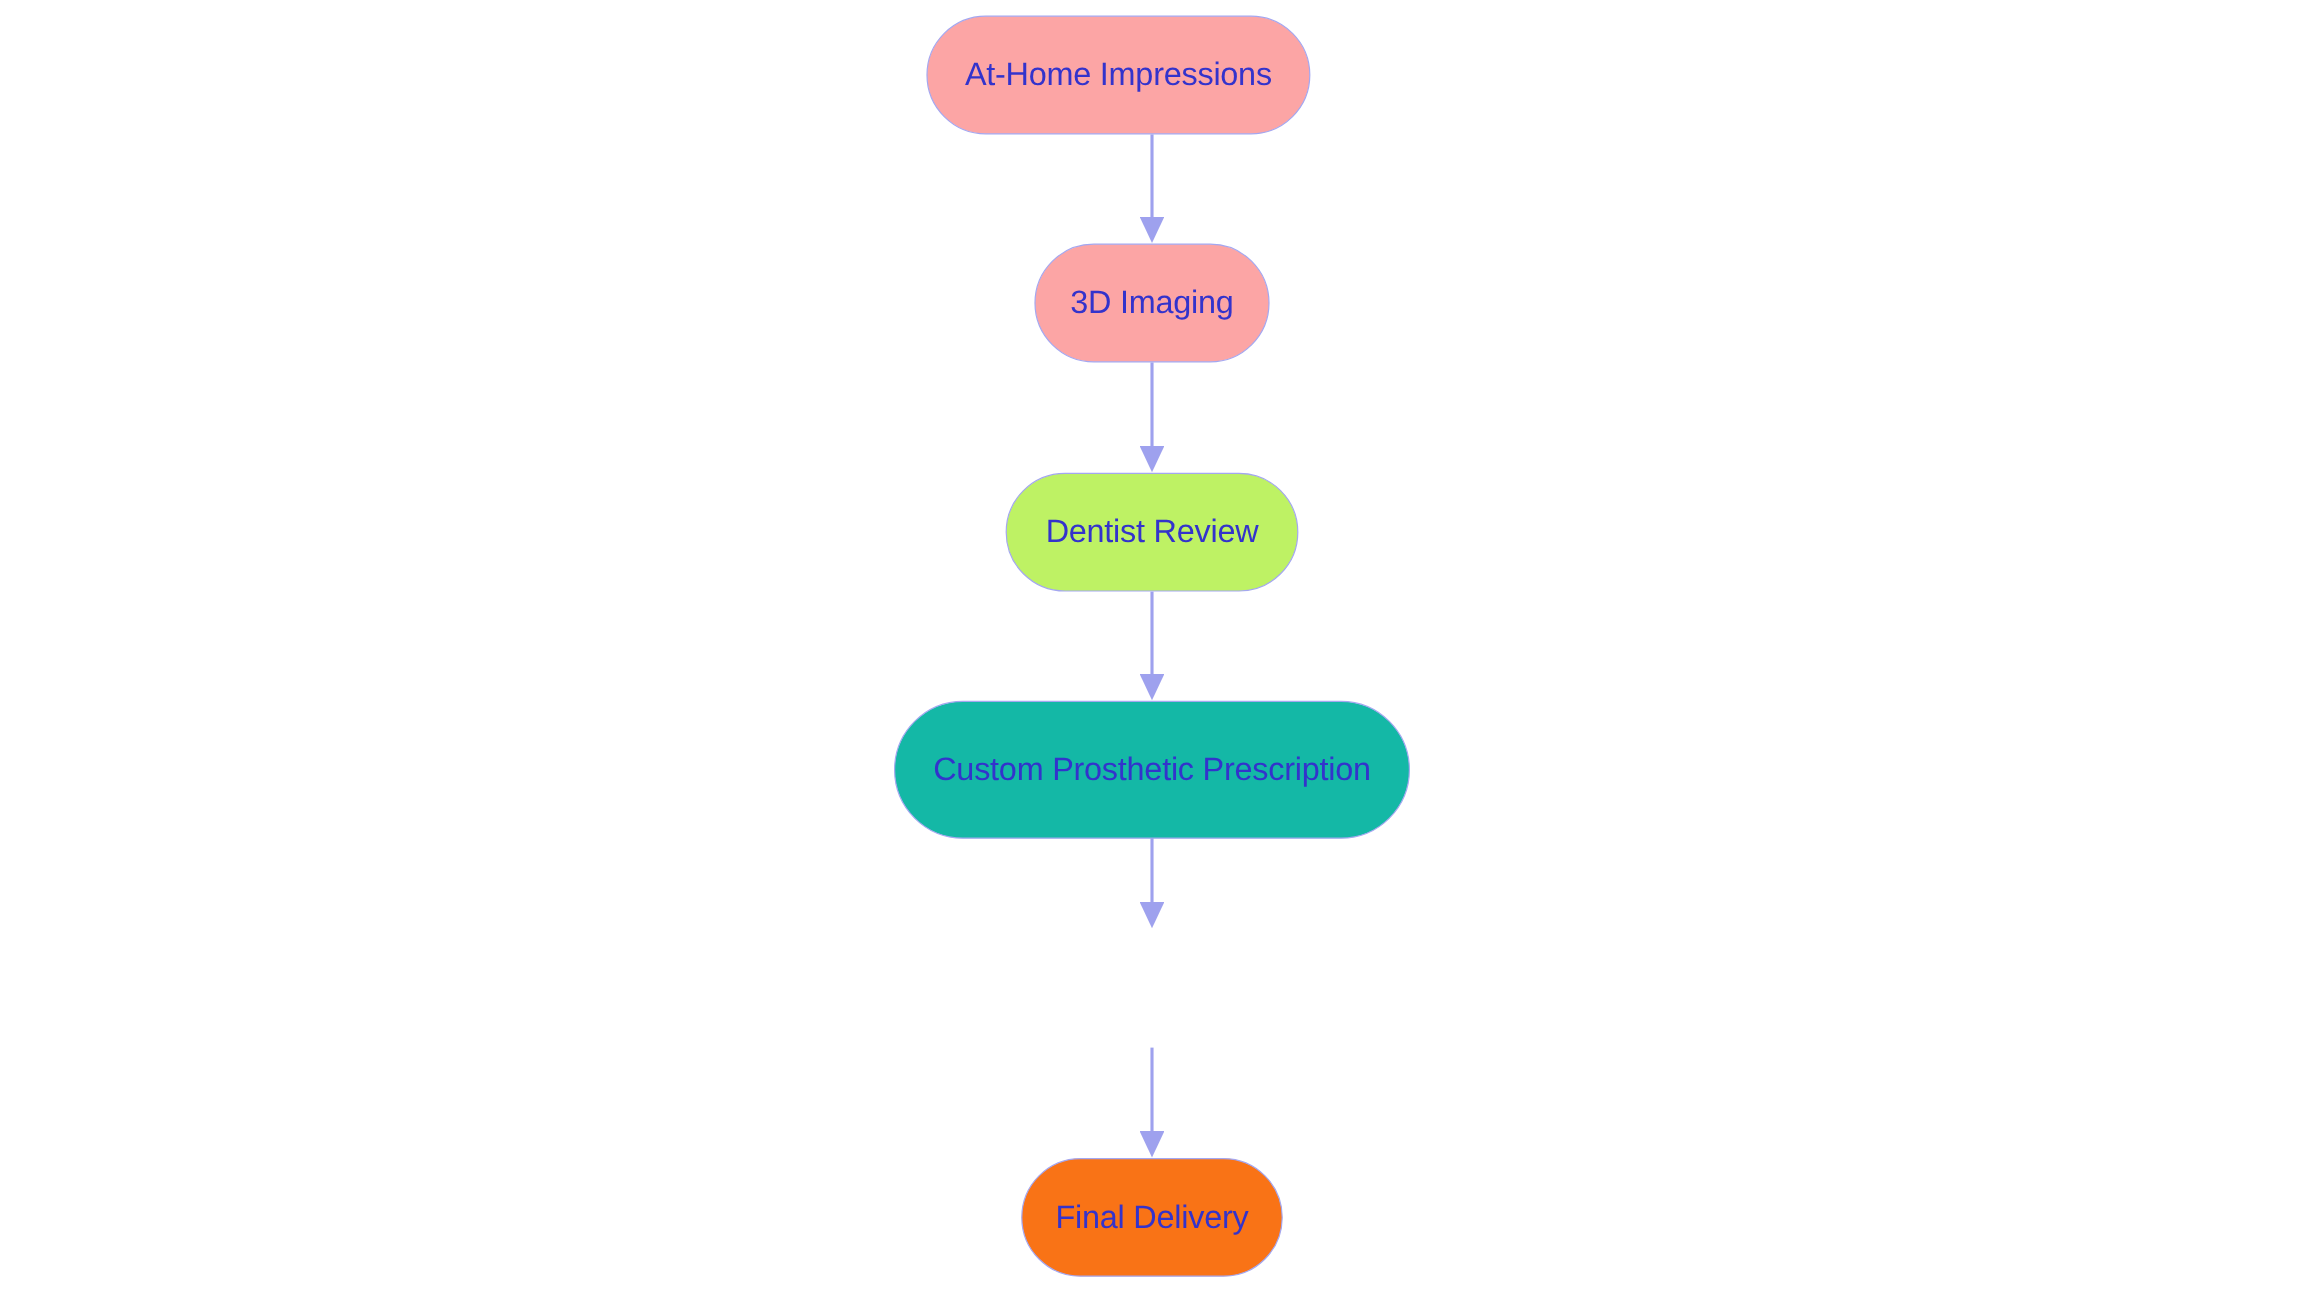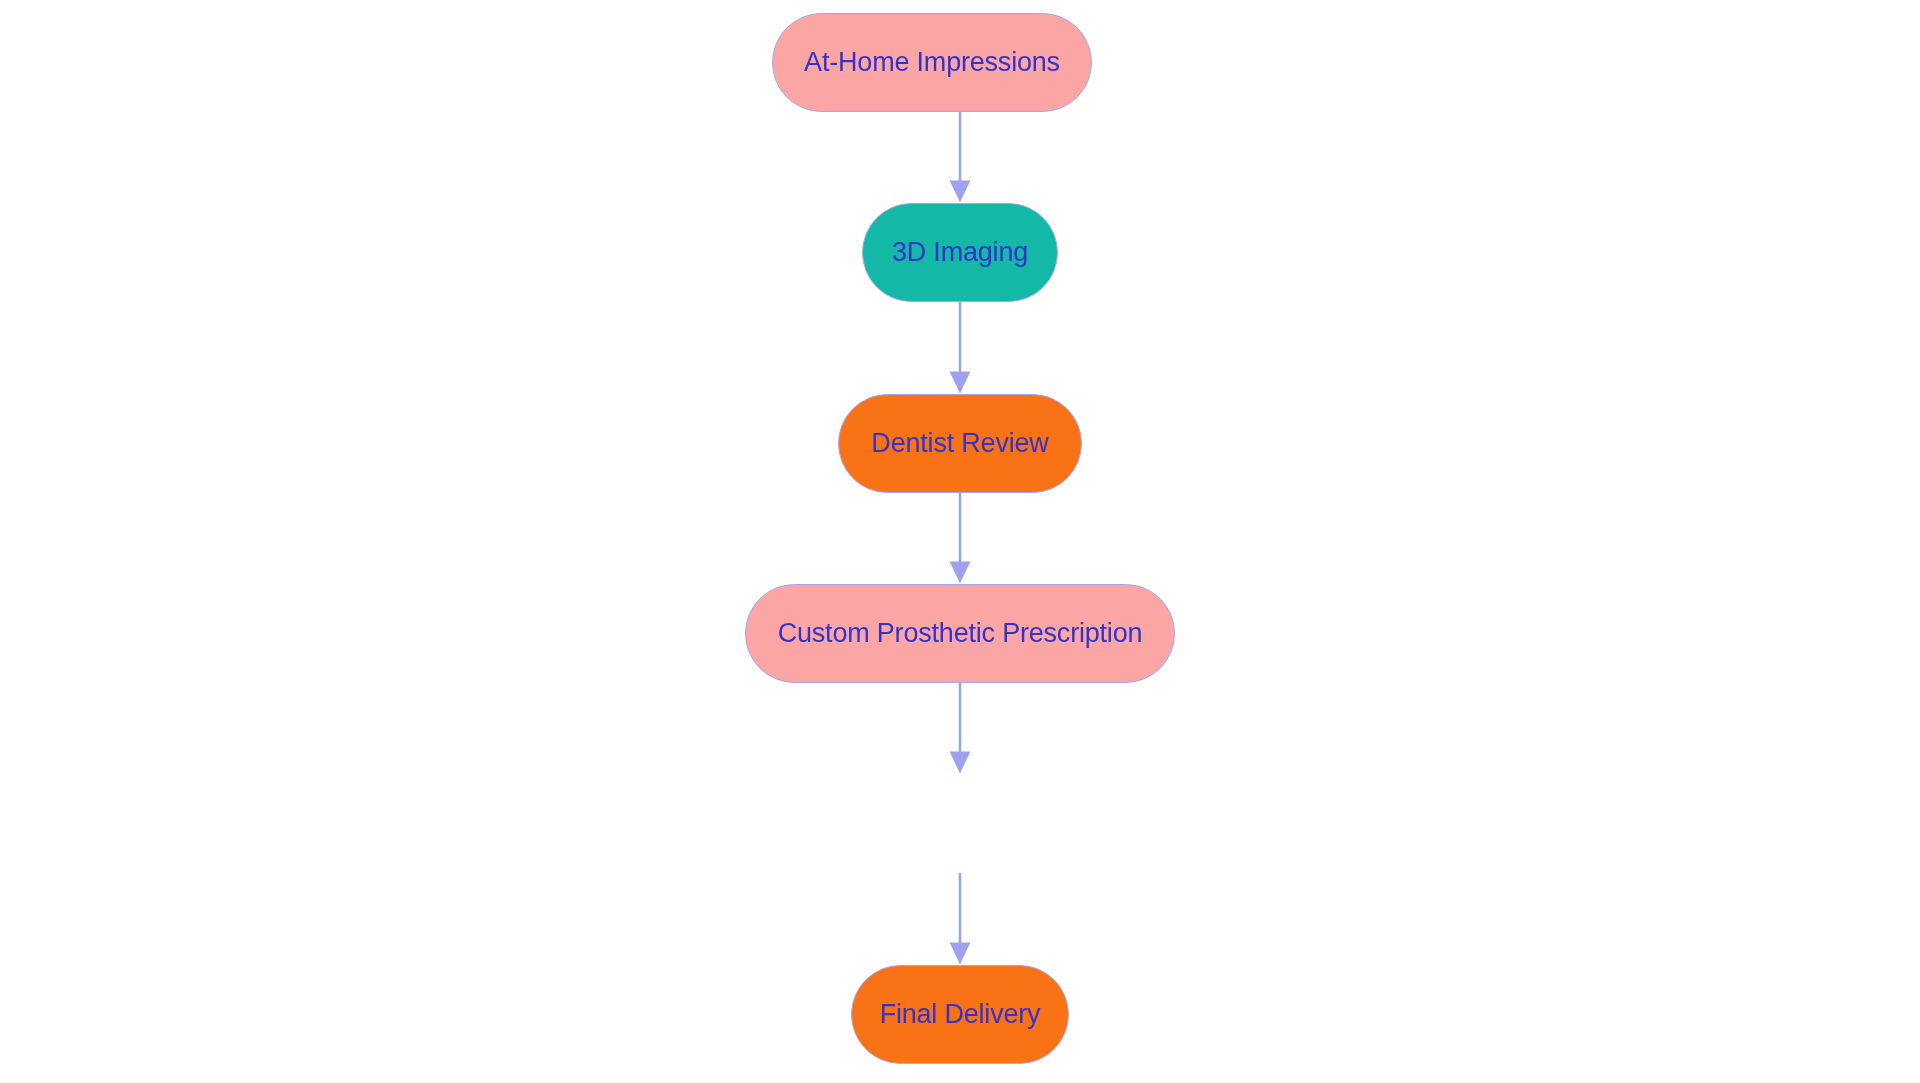--- a/index.html
+++ b/index.html
@@ -70,29 +70,29 @@
 
     <line x1="960" y1="683" x2="960" y2="753" stroke="#9ea1ee" stroke-width="2.6" marker-end="url(#arrowhead)"></line>
 
     <line x1="960" y1="873" x2="960" y2="944" stroke="#9ea1ee" stroke-width="2.6" marker-end="url(#arrowhead)"></line>
   </svg>
 
   <div class="node" id="node-0" style="left: 772px; top: 13px; width: 320px; height: 99px; background: #fca5a5; border-color: rgb(164, 167, 240); color: rgb(51, 51, 204);">
     <span class="node-label">At-Home Impressions</span>
   </div>
 
-  <div class="node" id="node-1" style="left: 862px; top: 203px; width: 196px; height: 99px; background: #14b8a6; border-color: rgb(164, 167, 240); color: rgb(51, 51, 204);">
+  <div class="node" id="node-1" style="left: 862px; top: 203px; width: 196px; height: 99px; background: #fca5a5; border-color: rgb(164, 167, 240); color: rgb(51, 51, 204);">
     <span class="node-label">3D Imaging</span>
   </div>
 
-  <div class="node" id="node-2" style="left: 838px; top: 394px; width: 244px; height: 99px; background: #f97316; border-color: rgb(164, 167, 240); color: rgb(51, 51, 204); align-items: center;">
+  <div class="node" id="node-2" style="left: 838px; top: 394px; width: 244px; height: 99px; background: #bef264; border-color: rgb(164, 167, 240); color: rgb(51, 51, 204); align-items: center;">
     <span class="node-label">Dentist Review</span>
   </div>
 
-  <div class="node" id="node-3" style="left: 745px; top: 584px; width: 430px; height: 99px; background: #fca5a5; border-color: rgb(164, 167, 240); color: rgb(51, 51, 204);">
+  <div class="node" id="node-3" style="left: 745px; top: 584px; width: 430px; height: 115px; background: #14b8a6; border-color: rgb(164, 167, 240); color: rgb(51, 51, 204);">
     <span class="node-label">Custom Prosthetic Prescription</span>
   </div>
 
 
   <div class="node" id="node-5" style="left: 851px; top: 965px; width: 218px; height: 99px; background: #f97316; border-color: rgb(164, 167, 240); color: rgb(51, 51, 204);">
     <span class="node-label">Final Delivery</span>
   </div>
 
 </div>
 

